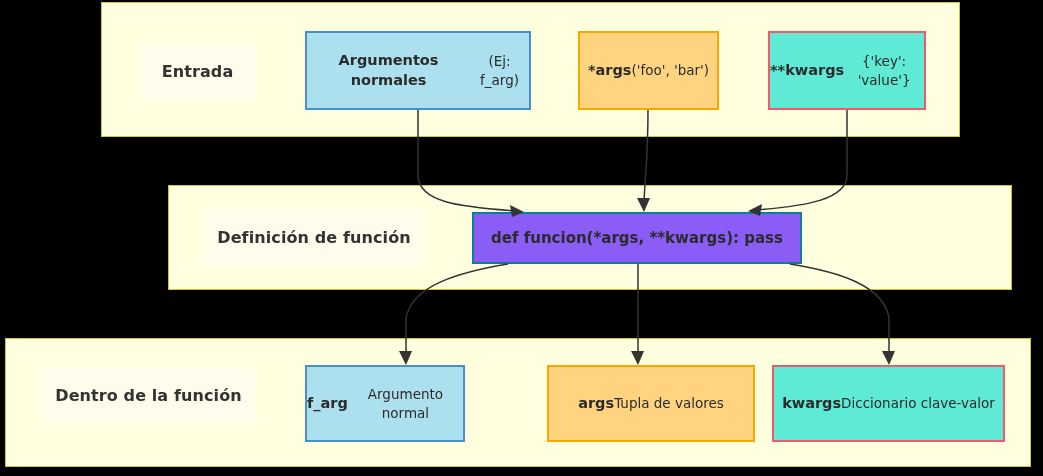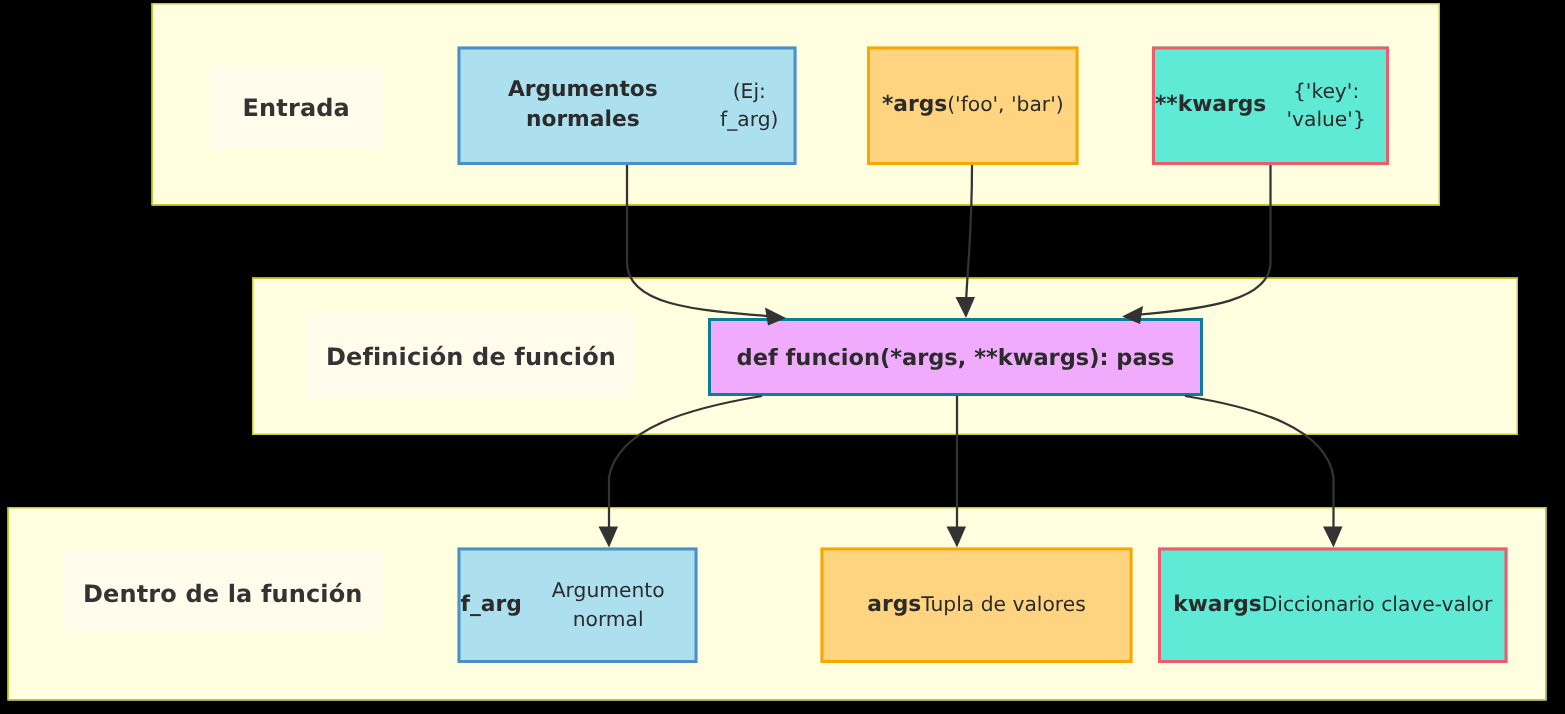--- a/index.html
+++ b/index.html
@@ -24,21 +24,21 @@
   
   .node{position:absolute;box-sizing:border-box;display:flex;flex-direction:row;
         align-items:center;justify-content:center;color:#2b2b2b;text-align:center;}
   .node .t1{font-size:14.5px;font-weight:700;line-height:1.35;}
   .node .t2{font-size:13.5px;font-weight:400;line-height:1.4;}
   .node.one-line .t1{font-size:15px;font-weight:700;}
 
   .n-blue{background:#ace0ef;border:2px solid #4a90c4;}
   .n-orange{background:#ffd481;border:2px solid #f5a800;}
   .n-pink{background:#5eead4;border:2px solid #f05a6b;}
-  .n-def{background:#f0abfc;border:2.4px solid #0b7f99;justify-content:center;}
+  .n-def{background:#8b5cf6;border:2.4px solid #0b7f99;justify-content:center;}
 
   #node-normales{left:305px;top:31px;width:226px;height:79px;}
   #node-args{left:578px;top:31px;width:141px;height:79px;}
   #node-kwargs{left:768px;top:31px;width:158px;height:79px;}
   #node-def{left:472px;top:212px;width:330px;height:52px;}
   #node-f-arg{left:305px;top:365px;width:160px;height:77px;}
   #node-args-out{left:547px;top:365px;width:208px;height:77px;}
   #node-kwargs-out{left:772px;top:365px;width:233px;height:77px;}
 
   svg.edges{position:absolute;left:0;top:0;width:1043px;height:476px;

